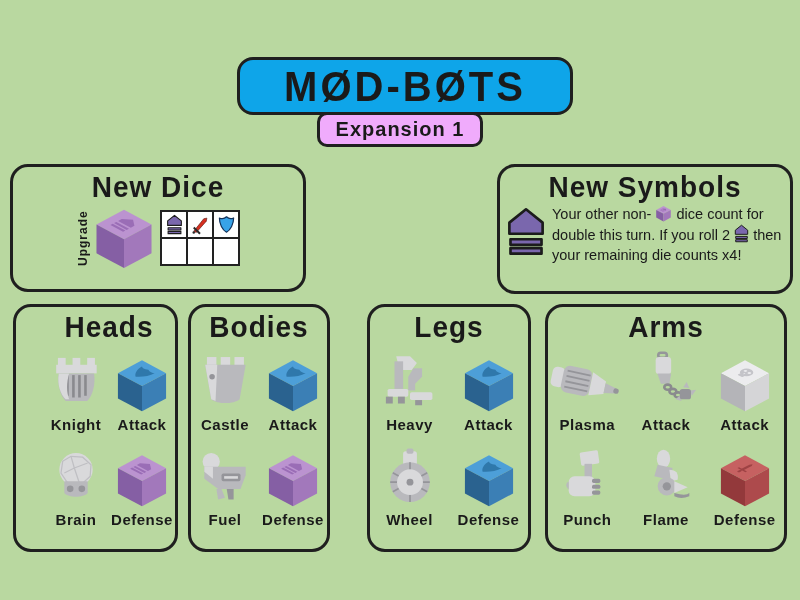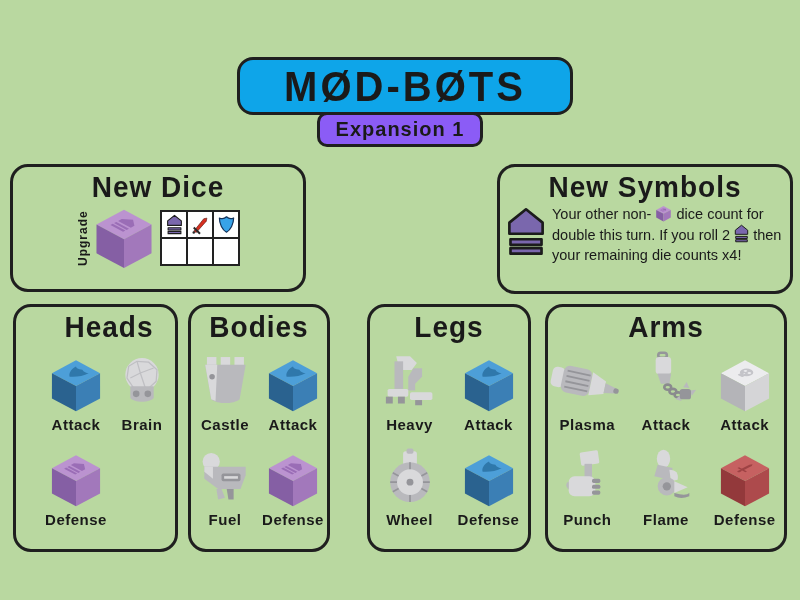--- a/index.html
+++ b/index.html
@@ -23,21 +23,21 @@
     border:3px solid #1f1f1f; border-radius:16px;
     background:#0ea5e9; z-index:2;
     display:flex; align-items:center; justify-content:center;
   }
   #title-box .t {
     font-size:40px; font-weight:bold; letter-spacing:3px; transform:scaleY(1.05);
   }
   #subtitle-box {
     position:absolute; left:317px; top:112px; width:166px; height:35px;
     border:3px solid #1f1f1f; border-radius:10px;
-    background:#8b5cf6; z-index:1;
+    background:#f0abfc; z-index:1;
     display:flex; align-items:flex-end; justify-content:center; padding-bottom:3px;
   }
   #subtitle-box .t { font-size:20px; font-weight:600; letter-spacing:1px; }
 
   .panel-title {
     text-align:center; font-size:28px; font-weight:bold; letter-spacing:1px;
     margin-top:5px; transform:scaleY(1.05);
   }
   
   #panel-new-dice { left:10px; top:152px; width:296px; height:128px; }
@@ -181,20 +181,39 @@
       <span>then your remaining die counts x4!</span>
     </div>
   </div>
 </div>
 
 <div class="panel section-panel" id="panel-heads">
   <div class="panel-title">Heads</div>
   <div class="items-grid">
     <div class="item">
       <div class="icon-slot">
+        <svg width="62" height="62" viewBox="0 0 72 72">
+          <rect x="15" y="8" width="9" height="10" class="gray-l"></rect>
+            <rect x="32" y="8" width="9" height="10" class="gray-l"></rect>
+            <rect x="49" y="8" width="9" height="10" class="gray-l"></rect>
+          <rect x="13" y="16" width="47" height="10" class="gray-l"></rect>
+          <path d="M16,26 h41 c2,13 -2,26 -8,32 h-25 c-6,-6 -10,-19 -8,-32 z" class="gray-m"></path>
+          <g stroke="#8a8a8e" stroke-width="3">
+            <line x1="26" y1="28" x2="26" y2="52"></line>
+              <line x1="33" y1="28" x2="33" y2="54"></line>
+            <line x1="40" y1="28" x2="40" y2="54"></line>
+              <line x1="47" y1="28" x2="47" y2="52"></line>
+          </g>
+          <path d="M16,26 h12 c-3,10 -3,22 0,30 h-4 c-6,-6 -10,-17 -8,-30 z" class="gray-l"></path>
+        </svg>
+      </div>
+      <div class="lbl">Knight</div>
+    </div>
+    <div class="item">
+      <div class="icon-slot">
         <svg width="56" height="56" viewBox="0 0 100 100" class="die-blue">
           <use href="#die-shape"></use>
             <g transform="translate(50,29) scale(1,0.535) rotate(45)">
               <use href="#eng-shield"></use>
             </g>
         </svg>
       </div>
       <div class="lbl">Attack</div>
     </div>
     <div class="item">

